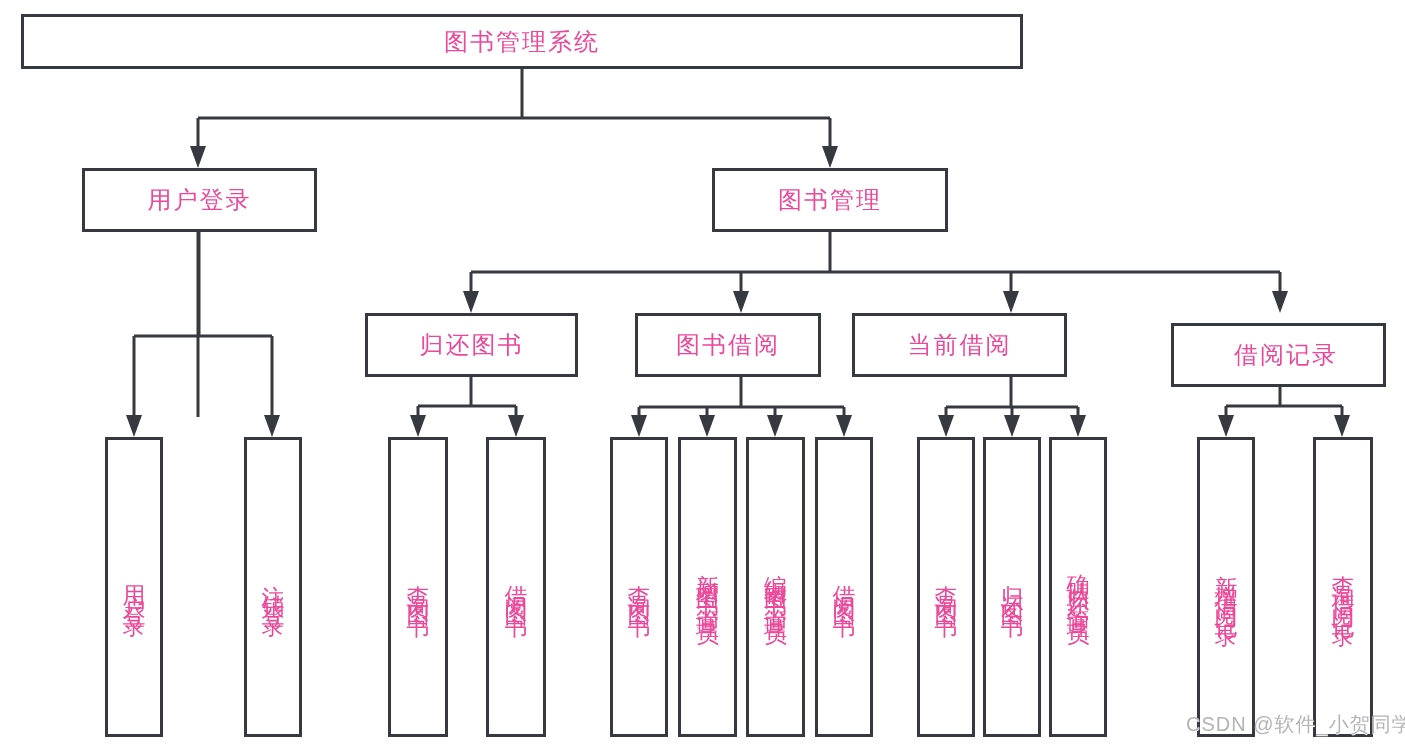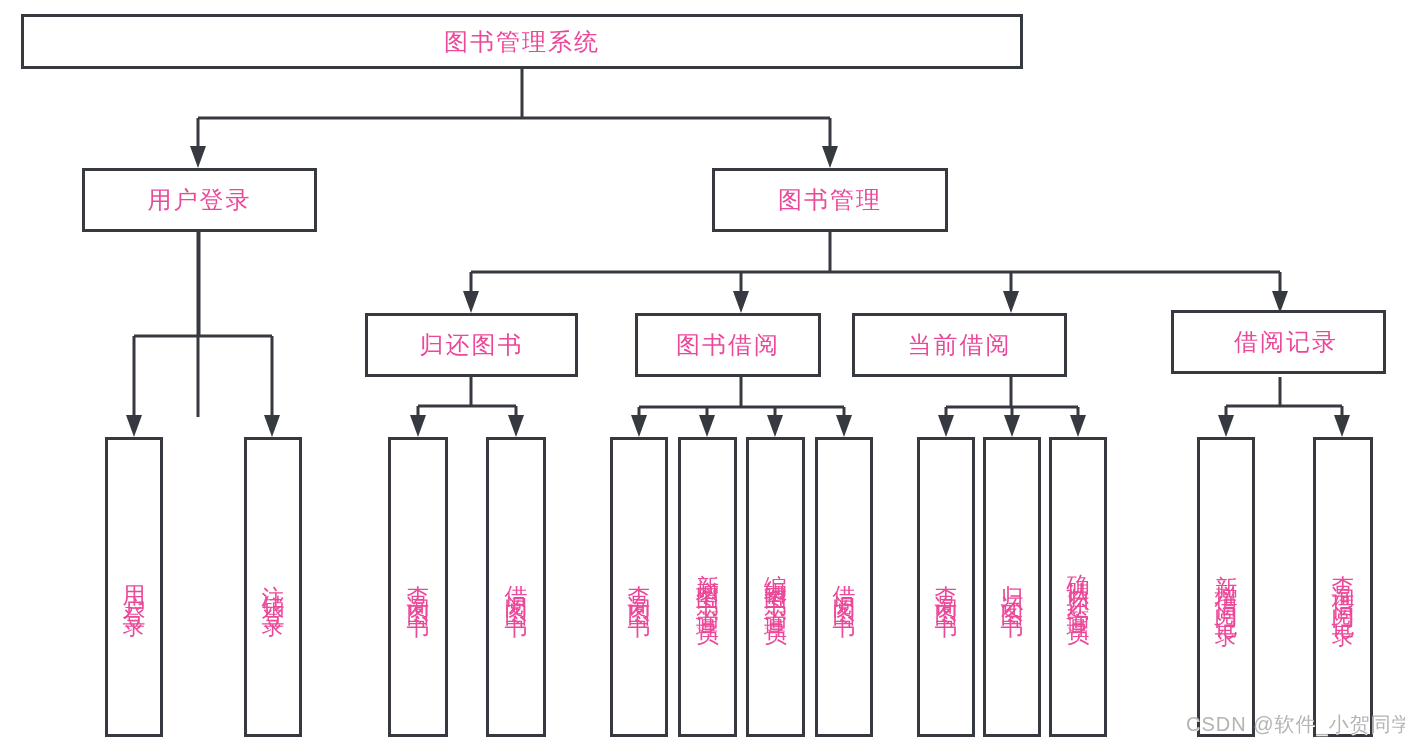--- a/index.html
+++ b/index.html
@@ -110,21 +110,21 @@
   </svg>
 
   <div class="box" style="left:21px; top:14px; width:1002px; height:55px;">图书管理系统</div>
 
   <div class="box" style="left:82px; top:168px; width:235px; height:64px;">用户登录</div>
   <div class="box" style="left:712px; top:168px; width:236px; height:64px;">图书管理</div>
 
   <div class="box" style="left:365px; top:313px; width:213px; height:64px;">归还图书</div>
   <div class="box" style="left:635px; top:313px; width:186px; height:64px;">图书借阅</div>
   <div class="box" style="left:852px; top:313px; width:215px; height:64px;">当前借阅</div>
-  <div class="box" style="left:1171px; top:310px; width:215px; height:64px;padding-left:15px;">借阅记录</div>
+  <div class="box" style="left:1171px; top:323px; width:215px; height:64px;padding-left:15px;">借阅记录</div>
 
   <div class="box vbox" style="left:105px; top:437px; width:58px; height:300px;">用户登录</div>
   <div class="box vbox" style="left:244px; top:437px; width:58px; height:300px;">注销登录</div>
 
   <div class="box vbox" style="left:388px; top:437px; width:60px; height:300px;">查询图书</div>
   <div class="box vbox" style="left:486px; top:437px; width:60px; height:300px;">借阅图书</div>
 
   <div class="box vbox" style="left:610px; top:437px; width:58px; height:300px;">查询图书</div>
   <div class="box vbox" style="left:678px; top:437px; width:59px; height:300px; letter-spacing:7px;">新增图书（管理员）</div>
   <div class="box vbox" style="left:746px; top:437px; width:59px; height:300px; letter-spacing:7px;">编辑图书（管理员）</div>

